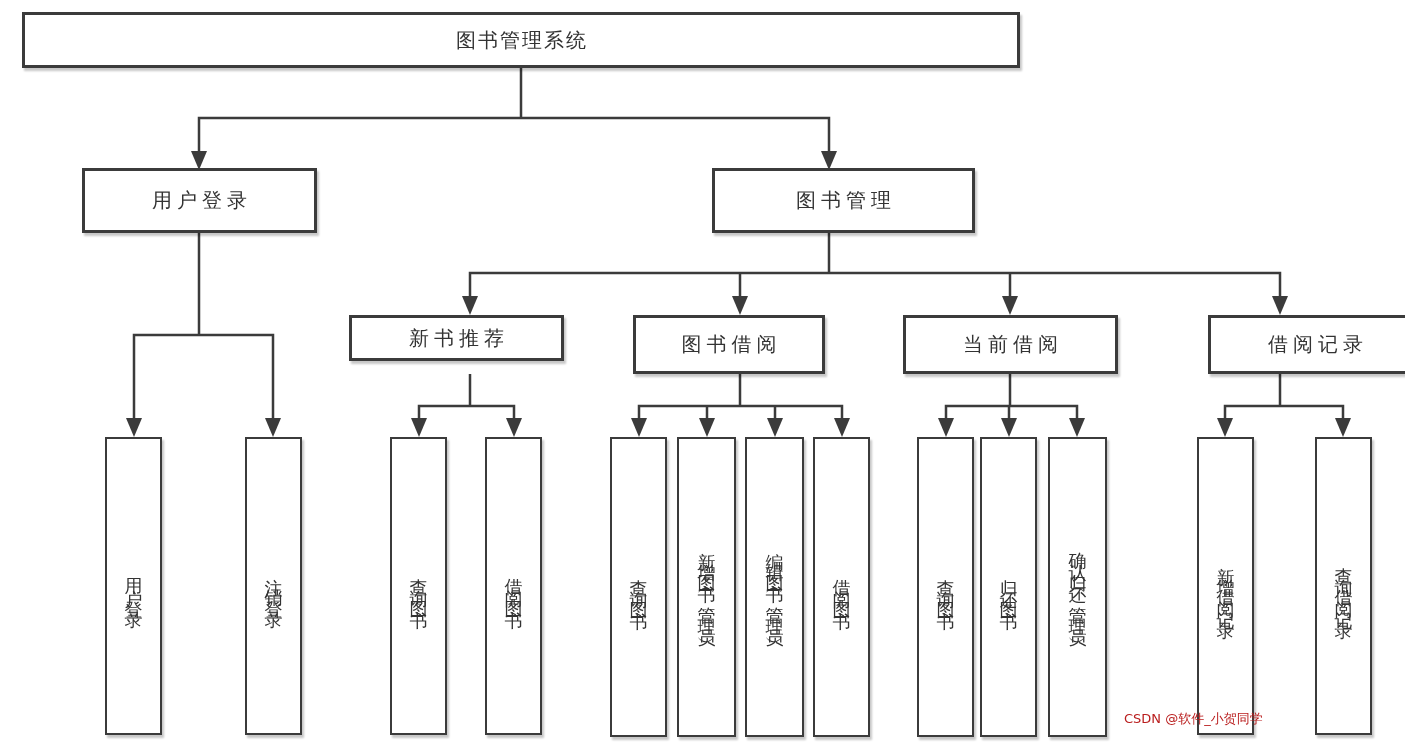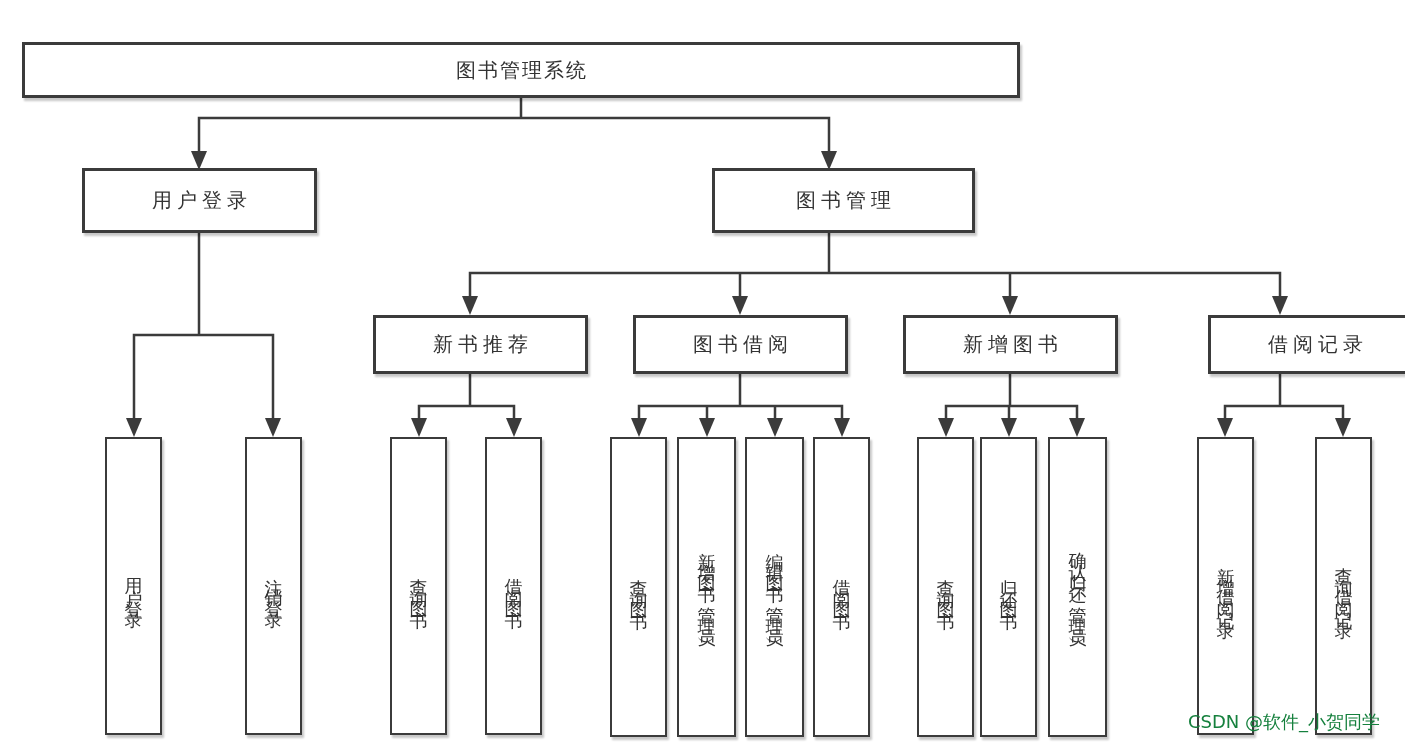--- a/index.html
+++ b/index.html
@@ -15,34 +15,34 @@
   .node{
     position:absolute;
     box-sizing:border-box;
     background:#ffffff;
     border:3px solid #3b3b3b;
     display:flex;align-items:center;justify-content:center;
     box-shadow:2px 3px 2px rgba(0,0,0,0.22);
     z-index:2;
   }
   .h{font-size:20px;letter-spacing:5px;text-indent:5px;white-space:nowrap;}
-  .h.root{letter-spacing:2px;text-indent:2px;margin-top:30px;}
+  .h.root{letter-spacing:2px;text-indent:2px;}
   .v{
     border-width:2.5px;
     writing-mode:vertical-rl;
     text-orientation:mixed;
     font-size:18px;
     letter-spacing:11px;
     line-height:1;
   }
   #watermark{
     position:absolute;
-    left:1188px;top:710px;
-    font-size:18px;
-    color:#15803d;
+    left:1124px;top:710px;
+    font-size:13px;
+    color:#b91c1c;
     white-space:nowrap;
     z-index:5;
   }
 </style>
 </head>
 <body>
 
 <div id="canvas">
 
   <svg id="wires" viewBox="0 0 1405 747" xmlns="http://www.w3.org/2000/svg">
@@ -76,23 +76,23 @@
       <polygon points="1217,418 1233,418 1225,437"></polygon>
       <polygon points="1335,418 1351,418 1343,437"></polygon>
     </g>
   </svg>
 
   <div class="node h root" style="left:22px;top:12px;width:998px;height:56px">图书管理系统</div>
 
   <div class="node h" style="left:82px;top:168px;width:235px;height:65px">用户登录</div>
   <div class="node h" style="left:712px;top:168px;width:263px;height:65px">图书管理</div>
 
-  <div class="node h" style="left:373px;top:315px;width:215px;height:59px">新书推荐</div>
-  <div class="node h" style="left:633px;top:315px;width:215px;height:59px">图书借阅</div>
-  <div class="node h" style="left:903px;top:315px;width:215px;height:59px">新增图书</div>
+  <div class="node h" style="left:349px;top:315px;width:215px;height:46px">新书推荐</div>
+  <div class="node h" style="left:633px;top:315px;width:192px;height:59px">图书借阅</div>
+  <div class="node h" style="left:903px;top:315px;width:215px;height:59px">当前借阅</div>
   <div class="node h" style="left:1208px;top:315px;width:215px;height:59px">借阅记录</div>
 
   <div class="node v" style="left:105px;top:437px;width:57px;height:298px">用户登录</div>
   <div class="node v" style="left:245px;top:437px;width:57px;height:298px">注销登录</div>
 
   <div class="node v" style="left:390px;top:437px;width:57px;height:298px">查询图书</div>
   <div class="node v" style="left:485px;top:437px;width:57px;height:298px">借阅图书</div>
 
   <div class="node v" style="left:610px;top:437px;width:57px;height:300px">查询图书</div>
   <div class="node v" style="left:677px;top:437px;width:59px;height:300px">新增图书（管理员）</div>

